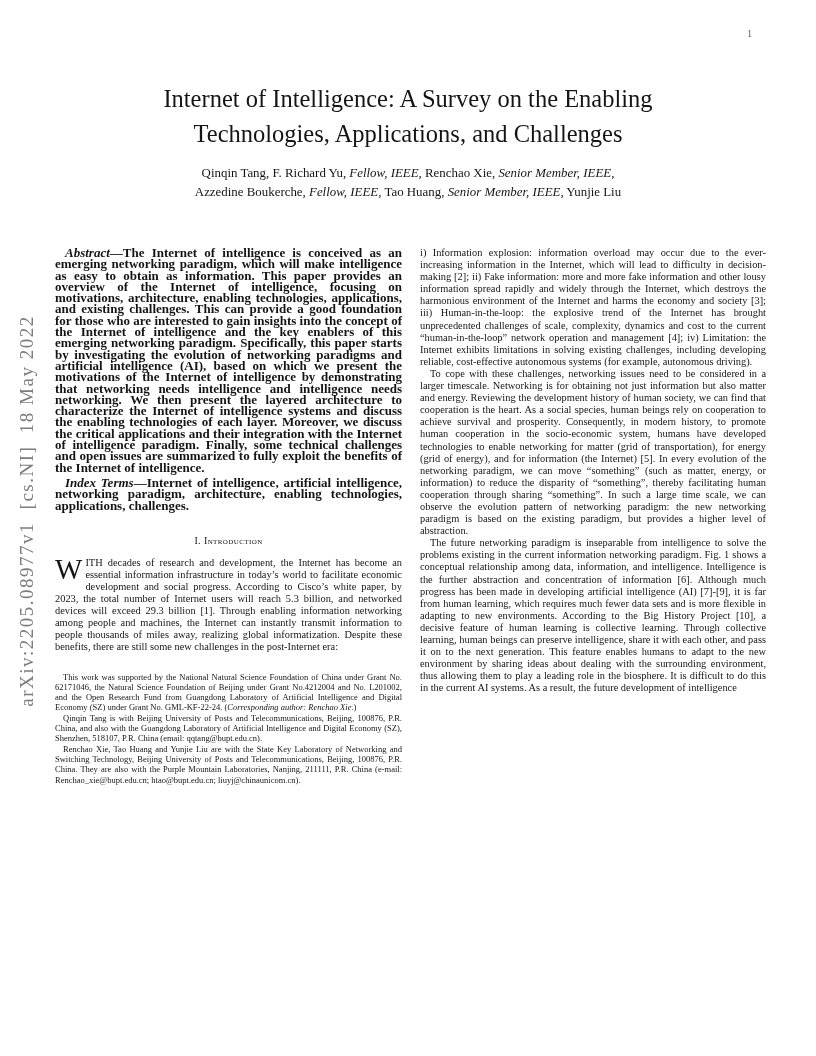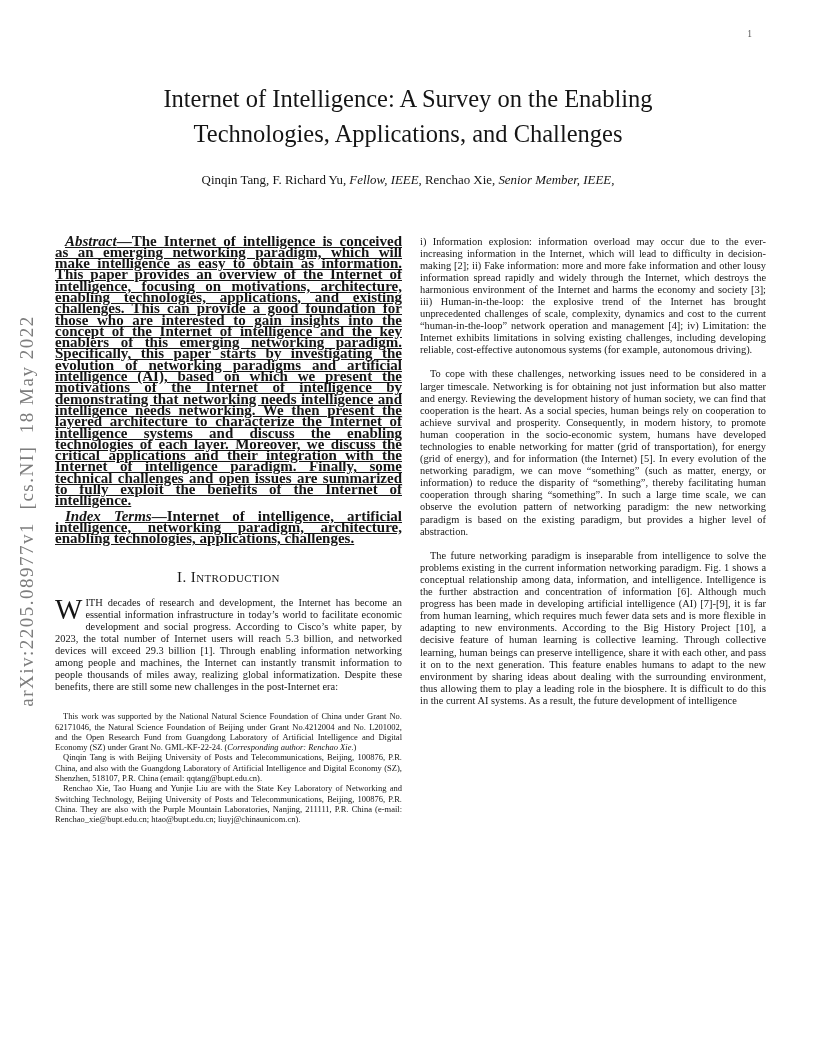--- a/index.html
+++ b/index.html
@@ -22,55 +22,54 @@
     font-size: 19px; letter-spacing: 1.5px;
     color: #7d7d7d;
   }
   .title {
     margin: 0; padding-top: 82px;
     text-align: center;
     font-size: 24.5px; line-height: 34.5px;
     font-weight: 400;
   }
   .authors {
-    margin-top: 20px;
+    margin-top: 13px;
     text-align: center;
     font-size: 12.9px; line-height: 18.5px;
   }
   .columns {
     display: flex; gap: 18px;
     margin: 46px 0 0 55px;
     width: 711px;
   }
   .col { width: 347px; }
   .col.right { width: 346px; }
   p { margin: 0; }
   .abstract, .index-terms {
-    font-size: 15px; line-height: 11.3px;
+    font-size: 13px; line-height: 11.3px;
     font-weight: 700;
     text-align: justify;
     text-indent: 10px;
-    text-decoration: underline;
   }
   .index-terms { margin-top: 4px; }
   .lbl-italic { font-style: italic; }
   .section-heading {
     margin-top: 24px; margin-bottom: 11px;
     text-align: center;
-    font-size: 15px; font-weight: 400;
+    font-size: 10px; font-weight: 400;
     letter-spacing: 0.4px;
   }
   .section-heading .sc { font-variant: small-caps; }
   .body-p {
     font-size: 10.4px; line-height: 12.1px;
     text-align: justify;
     text-indent: 10px;
   }
   .no-indent { text-indent: 0; }
-  .body-p + .body-p { margin-top: 12px; }
+  .body-p + .body-p { margin-top: 0; }
   .dropcap {
     float: left;
     font-size: 29px; line-height: 23.5px;
     padding: 1px 3px 0 0;
   }
   .footnotes { margin-top: 18px; }
   .fn {
     font-size: 8.5px; line-height: 10.3px;
     text-align: justify;
     text-indent: 8px;
@@ -83,20 +82,21 @@
 
 <div class="arxiv-sidebar">arXiv:2205.08977v1  [cs.NI]  18 May 2022</div>
 
 <h1 class="title">
   <div>Internet of Intelligence: A Survey on the Enabling</div>
   <div>Technologies, Applications, and Challenges</div>
 </h1>
 
 <div class="authors">
   <div><span>Qinqin Tang, F. Richard Yu, </span><span style="font-style: italic;">Fellow, IEEE</span><span>, Renchao Xie, </span><span style="font-style: italic;">Senior Member, IEEE</span><span>,</span></div>
+  <div><span>Azzedine Boukerche, </span><span style="font-style: italic;">Fellow, IEEE</span><span>, Tao Huang, </span><span style="font-style: italic;">Senior Member, IEEE</span><span>, Yunjie Liu</span></div>
 </div>
 
 <div class="columns">
 
   <div class="col left">
     <p class="abstract"><span class="lbl-italic">Abstract</span><span>—The Internet of intelligence is conceived as an emerging networking paradigm, which will make intelligence as easy to obtain as information. This paper provides an overview of the Internet of intelligence, focusing on motivations, architecture, enabling technologies, applications, and existing challenges. This can provide a good foundation for those who are interested to gain insights into the concept of the Internet of intelligence and the key enablers of this emerging networking paradigm. Specifically, this paper starts by investigating the evolution of networking paradigms and artificial intelligence (AI), based on which we present the motivations of the Internet of intelligence by demonstrating that networking needs intelligence and intelligence needs networking. We then present the layered architecture to characterize the Internet of intelligence systems and discuss the enabling technologies of each layer. Moreover, we discuss the critical applications and their integration with the Internet of intelligence paradigm. Finally, some technical challenges and open issues are summarized to fully exploit the benefits of the Internet of intelligence.</span></p>
 
     <p class="index-terms"><span class="lbl-italic">Index Terms</span><span>—Internet of intelligence, artificial intelligence, networking paradigm, architecture, enabling technologies, applications, challenges.</span></p>
 
     <h2 class="section-heading"><span>I.</span> <span class="sc">Introduction</span></h2>

